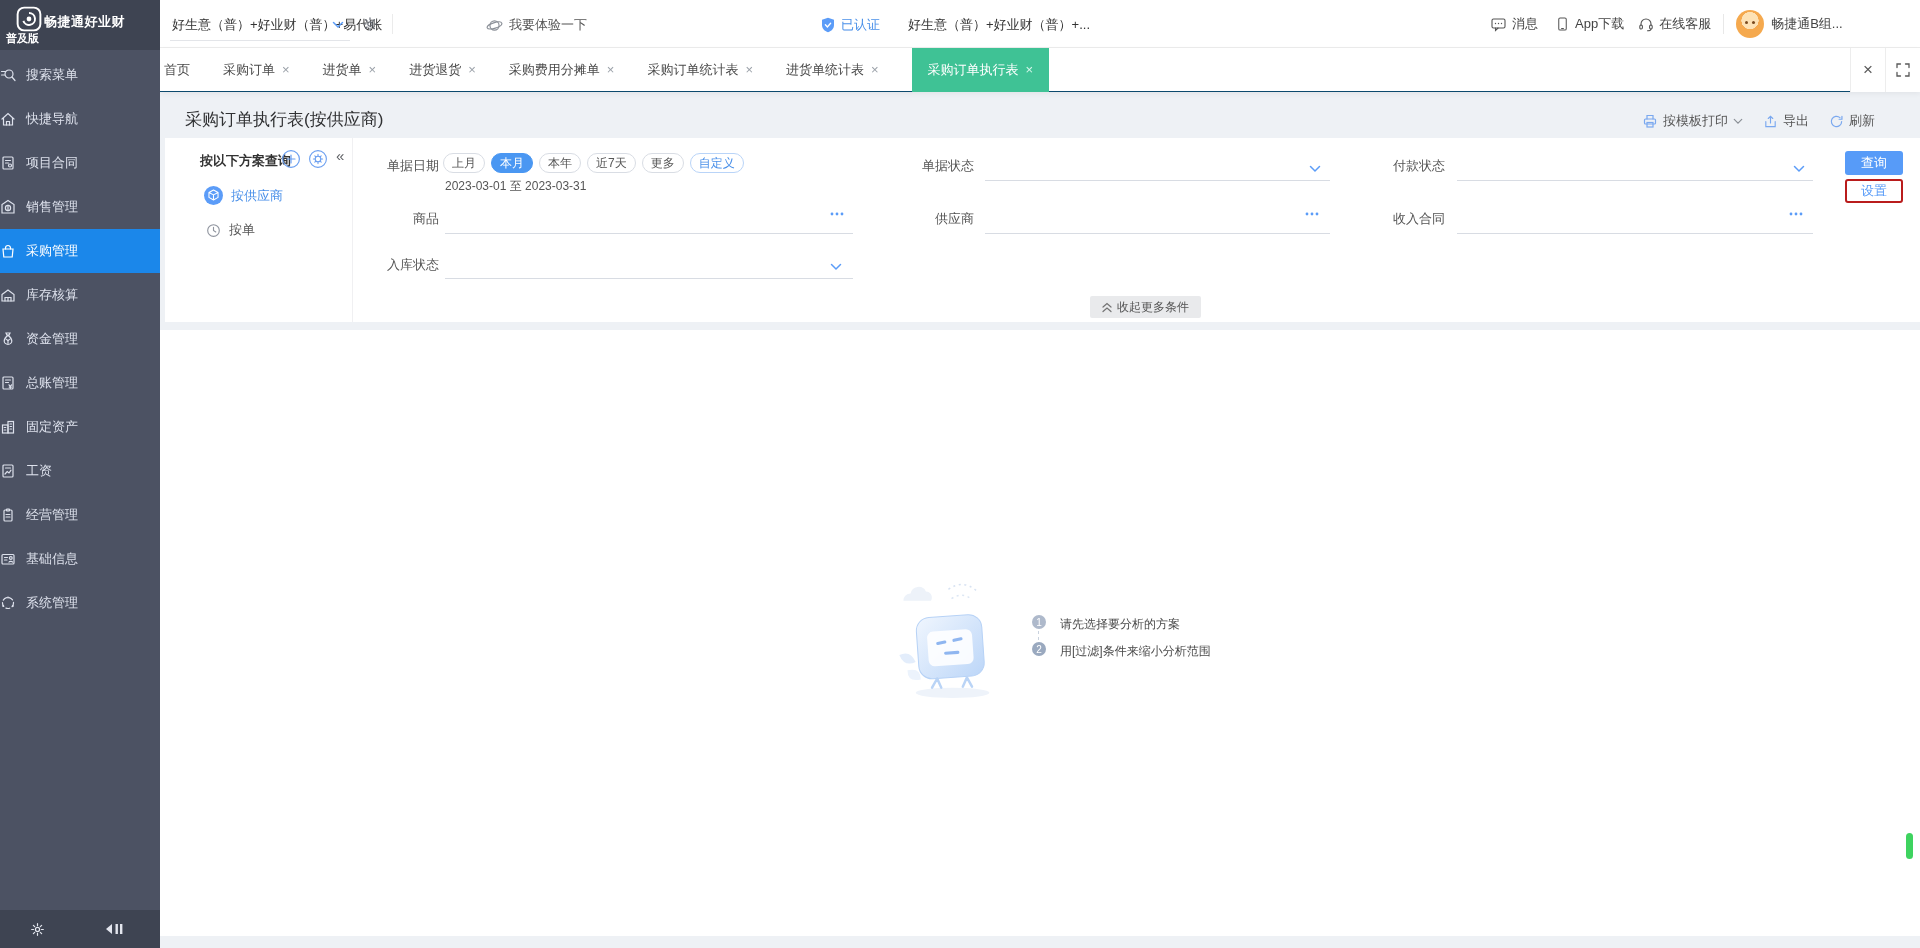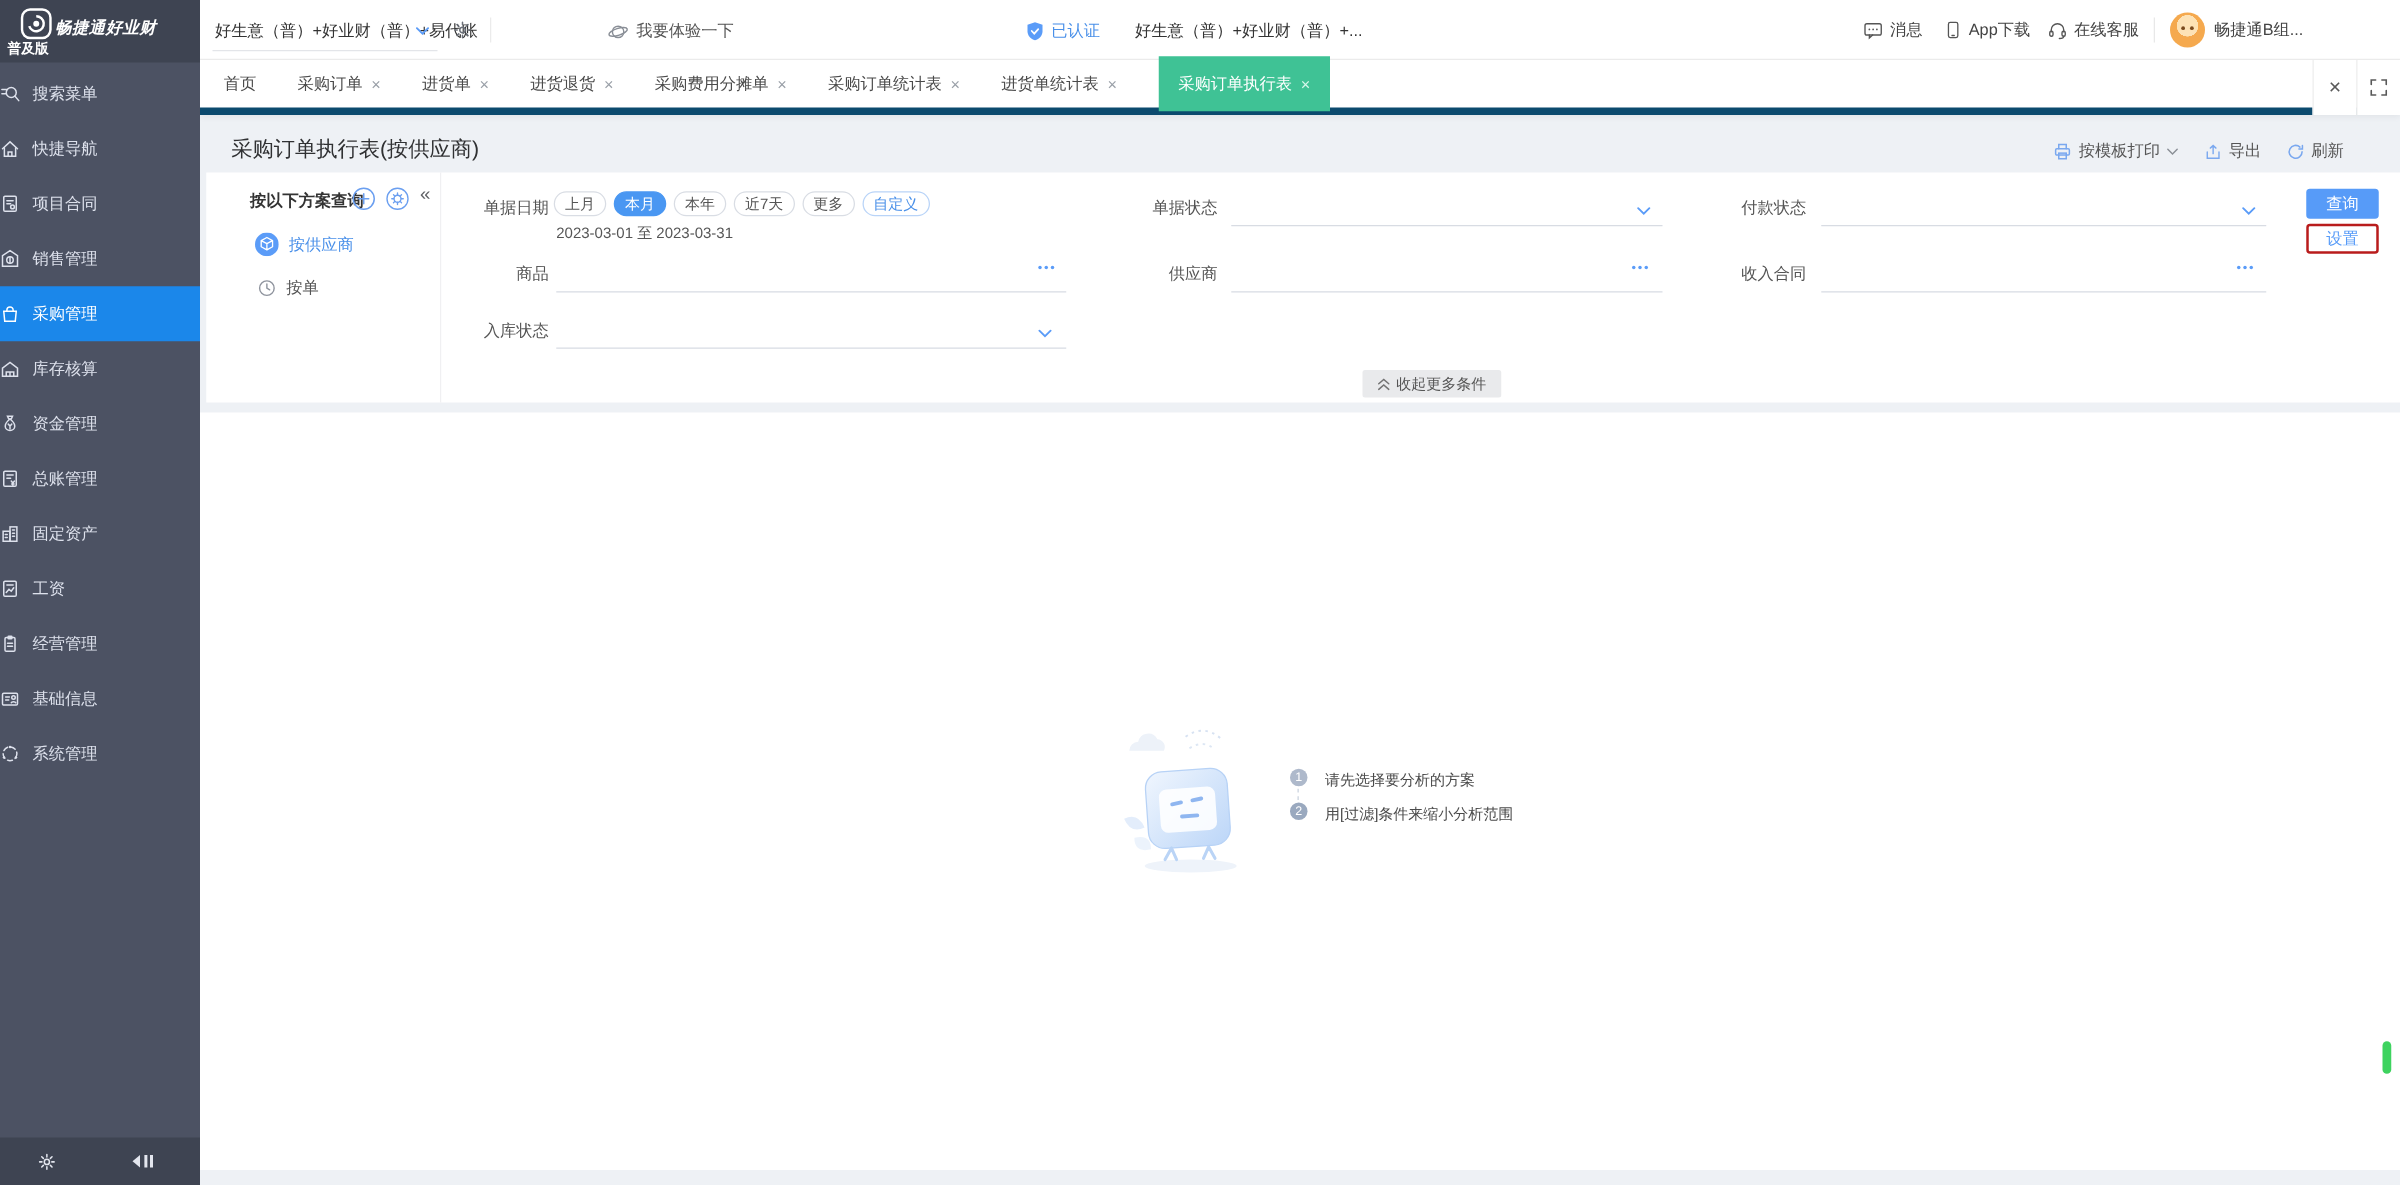--- a/index.html
+++ b/index.html
@@ -5,21 +5,21 @@
   * { margin:0; padding:0; box-sizing:border-box; }
   html,body { width:1920px; height:948px; overflow:hidden;
     font-family:"Liberation Sans","DejaVu Sans",sans-serif;
     background:#eef1f5; color:#333; }
   svg { display:block; }
 
   
   .sidebar { position:absolute; left:0; top:0; width:160px; height:948px; background:#4c5263; z-index:30; }
   .logo-area { position:relative; height:50px; background:#3e4452; }
   .logo-icon { position:absolute; left:16px; top:6px; }
-  .logo-name { position:absolute; left:44px; top:13px; color:#fff; font-size:13px; font-weight:bold; letter-spacing:.5px;font-style:italic; }
+  .logo-name { position:absolute; left:44px; top:13px; color:#fff; font-size:13px; font-weight:bold; letter-spacing:.5px; }
   .logo-edition { position:absolute; left:6px; top:31px; color:#fff; font-size:11px; font-weight:bold; }
   .menu { margin-top:3px; }
   .menu-item { height:44px; display:flex; align-items:center; gap:10px;
     color:#dde1ec; font-size:13px; cursor:pointer; }
   .menu-item svg { flex:none; }
   .menu-item.active { background:#1b87ea; color:#fff; }
   .sidebar-footer { position:absolute; left:0; bottom:0; width:160px; height:38px; background:#3e4452;
     display:flex; align-items:center; }
   .sf-gear { margin-left:30px; } .sf-collapse { margin-left:60px; }
 
@@ -37,22 +37,22 @@
   .tb-right { position:absolute; left:1330px; top:0; height:47px; display:flex; align-items:center; color:#444; }
   .tb-item { display:flex; align-items:center; gap:5px; cursor:pointer; }
   .tb-div2 { height:20px; border-left:1px solid #e8e8e8; }
   .avatar { width:28px; height:28px; border-radius:50%;
     background:radial-gradient(circle at 50% 38%, #fde2b5 0 38%, #f5a94e 39% 100%); position:relative; }
   .avatar::after { content:""; position:absolute; left:9px; top:11px; width:3px; height:3px; border-radius:50%;
     background:#7a4a1e; box-shadow:7px 0 0 #7a4a1e; }
 
   
   .tabbar { position:absolute; left:160px; top:48px; width:1760px; height:44px; background:#fff;
-    border-bottom:6px solid #0c4a6e; box-shadow:0 2px 5px rgba(0,0,0,.05);
-    display:flex; align-items:center; padding-left:19px; font-size:13px; color:#4a4a4a; z-index:5; }
+    border-bottom:1px solid #0c4a6e; box-shadow:0 2px 5px rgba(0,0,0,.05);
+    display:flex; align-items:center; padding-left:4px; font-size:13px; color:#4a4a4a; z-index:5; }
   .tab { display:flex; align-items:center; gap:7px; margin-right:33px; height:44px; cursor:pointer; white-space:nowrap; }
   .tab .x { color:#9aa0a8; font-size:13px; }
   .tab.active { background:#3fc295; color:#fff; padding:0 16px; margin-right:0; }
   .tab.active .x { color:#d8f7ec; }
   .tab-actions { position:absolute; right:0; top:0; height:44px; display:flex; }
   .tab-action { width:35px; height:44px; border-left:1px solid #ededed; display:flex; align-items:center;
     justify-content:center; color:#595959; cursor:pointer; background:#fff; }
   .tab-action.close { font-size:17px; }
 
   

